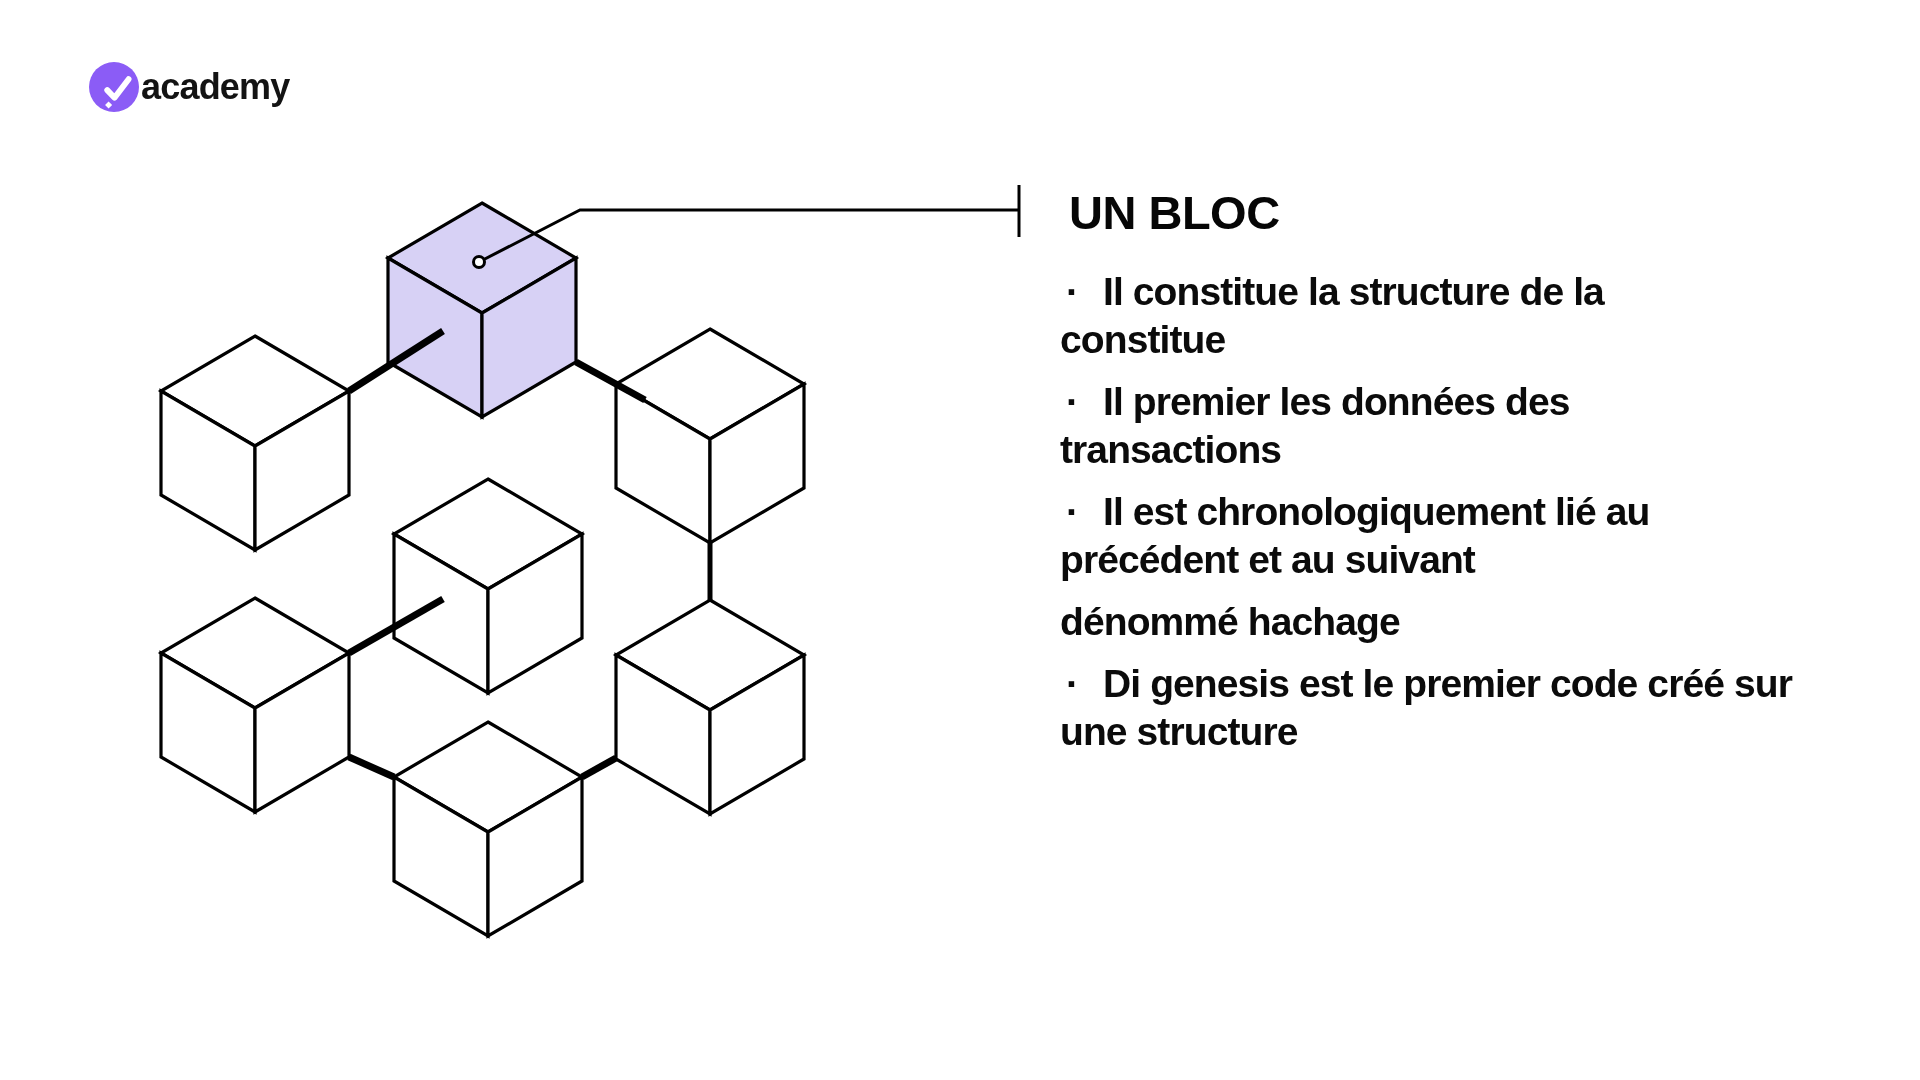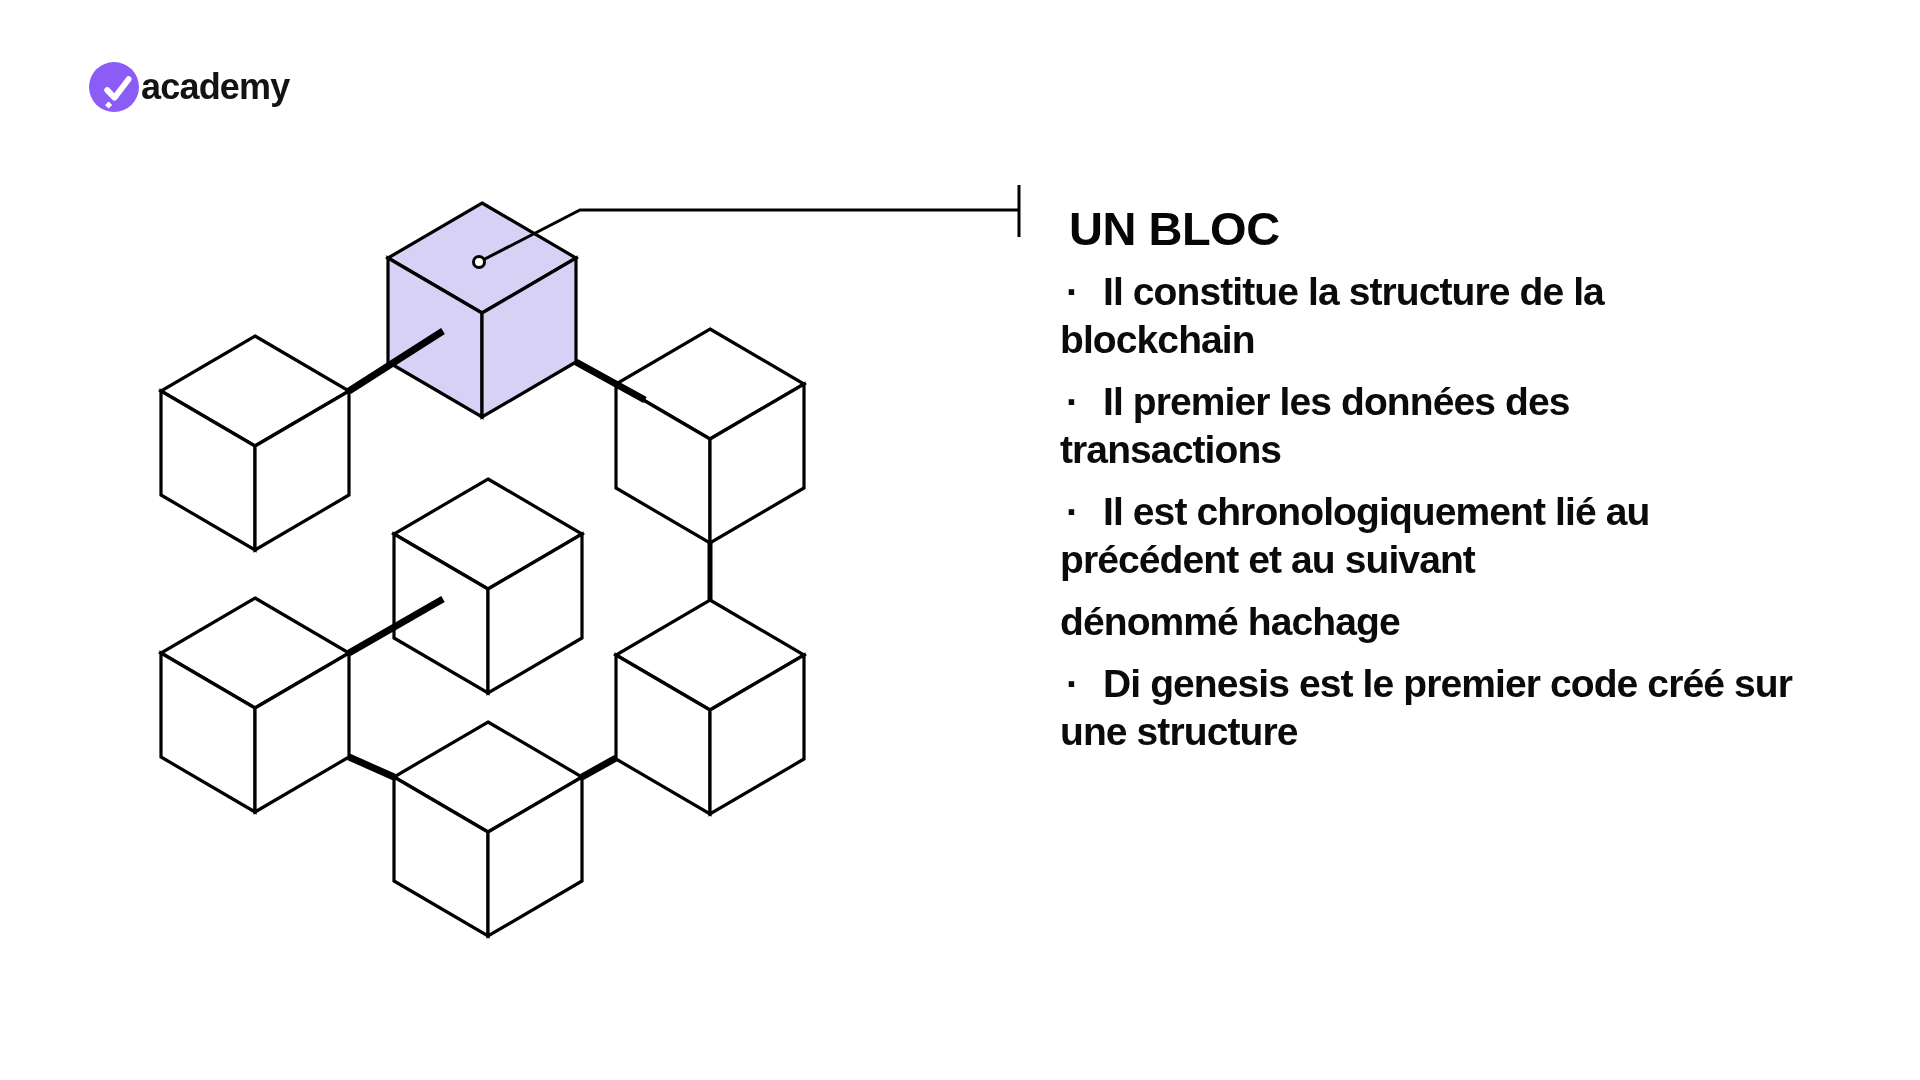--- a/index.html
+++ b/index.html
@@ -13,21 +13,21 @@
   .logo{position:absolute;left:89px;top:62px;display:flex;align-items:center;}
   .logo-icon{width:50px;height:50px;display:block;}
   .brand{
     margin-left:2px;font-size:36px;font-weight:700;letter-spacing:-0.8px;
     color:#131313;line-height:50px;
   }
   
   #diagram{position:absolute;left:0;top:0;width:1920px;height:1080px;}
   
   .panel-title{
-    position:absolute;left:1069px;top:205px;
+    position:absolute;left:1069px;top:189px;
     font-size:47px;font-weight:700;letter-spacing:-0.5px;line-height:47px;
     white-space:nowrap;color:#060606;
   }
   .bullets{position:absolute;left:1060px;top:256px;width:760px;}
   .bullet{margin:12px 0 14px 0;font-size:39px;font-weight:700;letter-spacing:-0.9px;color:#0b0b0b;}
   .bl{line-height:48px;white-space:nowrap;}
   .dot{display:inline-block;width:37px;padding-left:6px;letter-spacing:0;}
 </style>
 </head>
 <body>
@@ -76,21 +76,21 @@
     <circle cx="479" cy="262" r="5.5" fill="#ffffff" stroke="#000000" stroke-width="3"></circle>
   </svg>
 
 <div>
   <div class="panel-title">UN BLOC</div>
 
   <div class="bullets">
 
     <div class="bullet">
       <div class="bl"><span class="dot">·</span><span>Il constitue la structure de la</span></div>
-      <div class="bl">blockchain</div>
+      <div class="bl">constitue</div>
     </div>
 
     <div class="bullet">
       <div class="bl"><span class="dot">·</span><span>Il premier les données des</span></div>
       <div class="bl">transactions</div>
     </div>
 
     <div class="bullet">
       <div class="bl"><span class="dot">·</span><span>Il est chronologiquement lié au</span></div>
       <div class="bl">précédent et au suivant</div>

